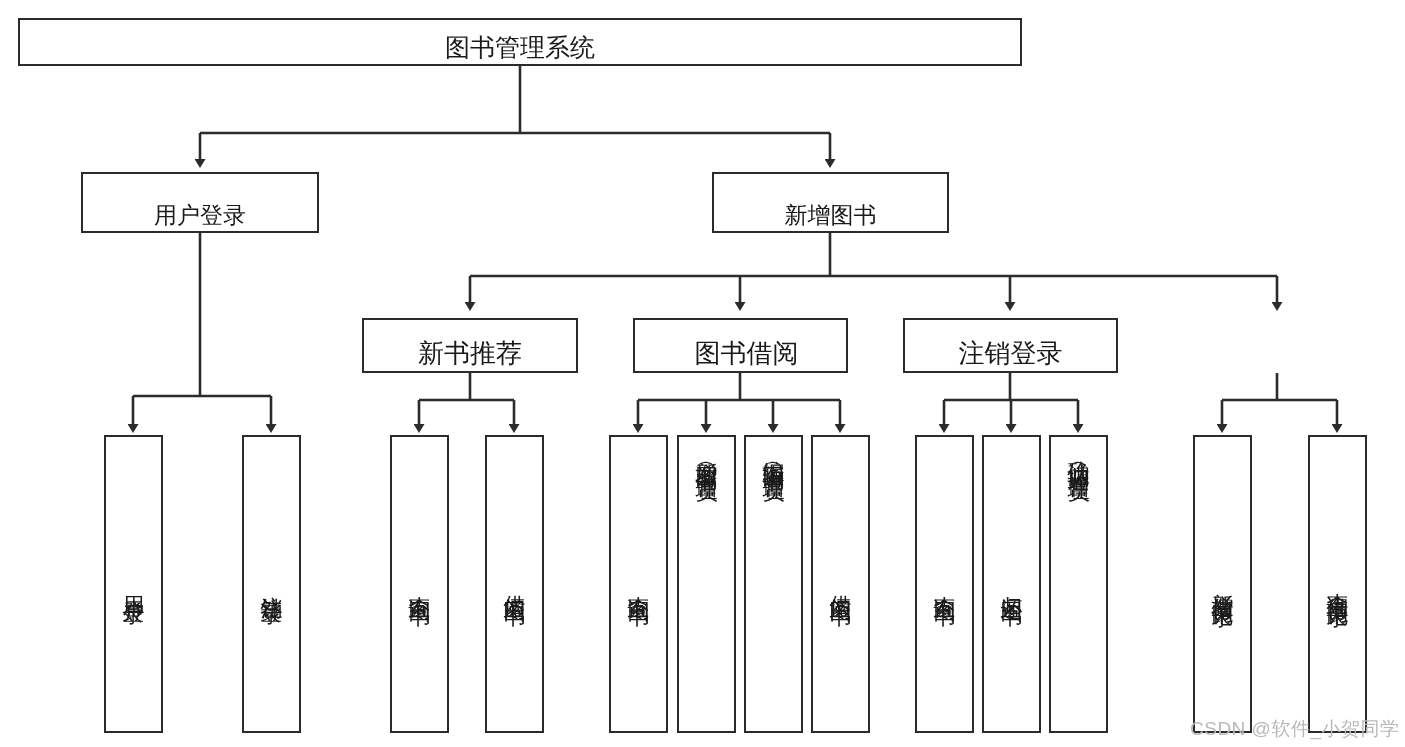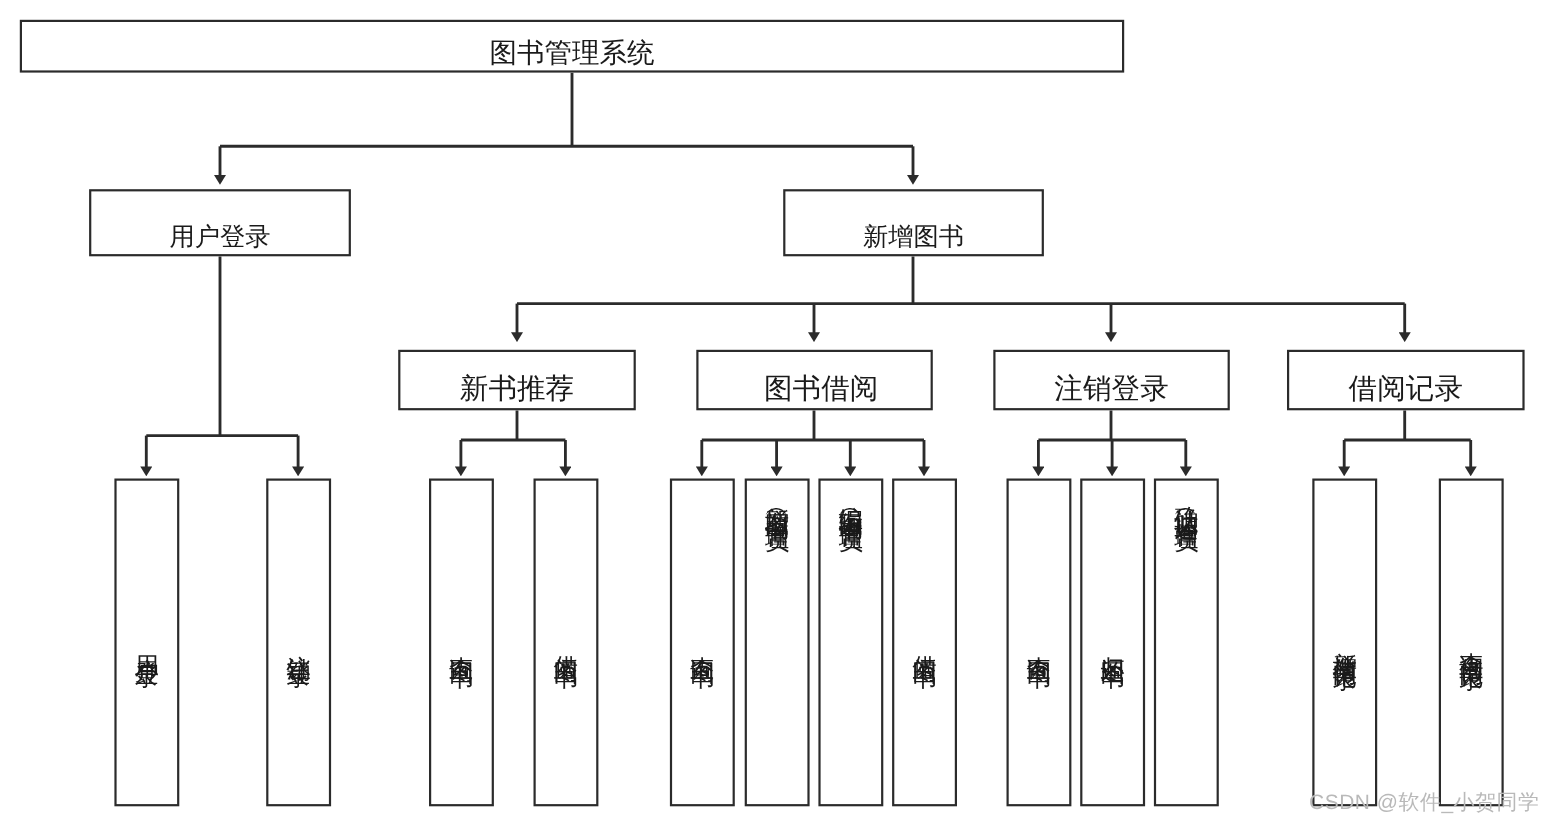--- a/index.html
+++ b/index.html
@@ -138,23 +138,20 @@
 
   <div class="node node-l2" style="left:362px; top:318px; width:216px; height:55px;">
     <span>新书推荐</span>
   </div>
   <div class="node node-l2" style="left:633px; top:318px; width:215px; height:55px;padding-left:12px;">
     <span>图书借阅</span>
   </div>
   <div class="node node-l2" style="left:903px; top:318px; width:215px; height:55px;">
     <span>注销登录</span>
   </div>
-  <div class="node node-l2" style="left:1170px; top:318px; width:216px; height:55px;">
-    <span>借阅记录</span>
-  </div>
 
   <div class="node node-leaf leaf-mid" style="left:104px; top:435px; width:59px; height:298px;">
     <span class="vtext">用户登录</span>
   </div>
   <div class="node node-leaf leaf-mid" style="left:242px; top:435px; width:59px; height:298px;">
     <span class="vtext">注销登录</span>
   </div>
 
   <div class="node node-leaf leaf-mid" style="left:390px; top:435px; width:59px; height:298px;">
     <span class="vtext">查询图书</span>

